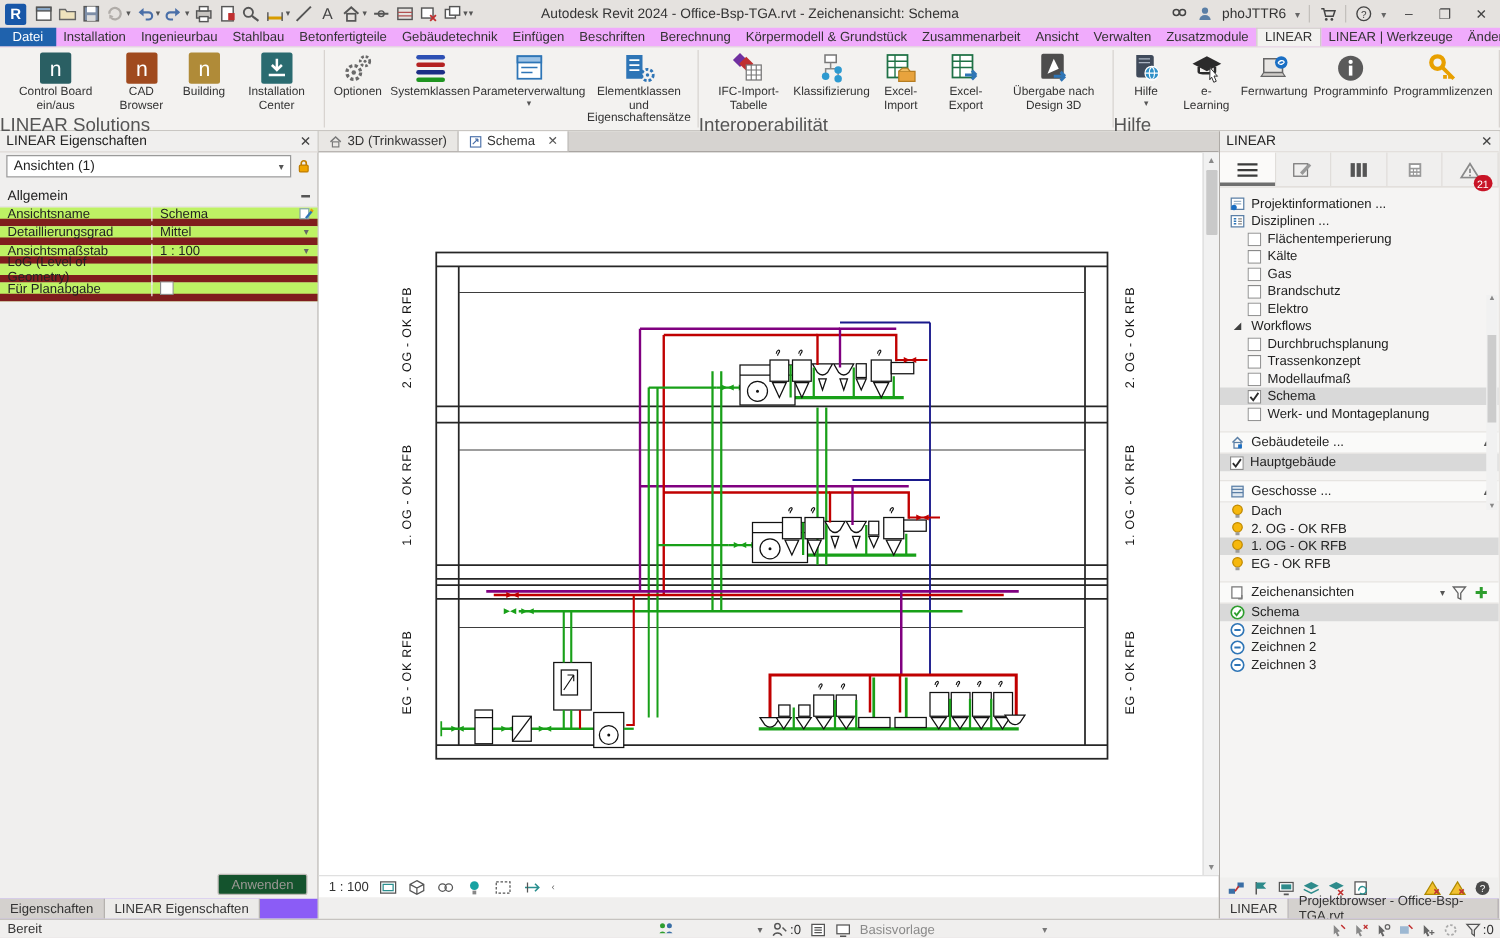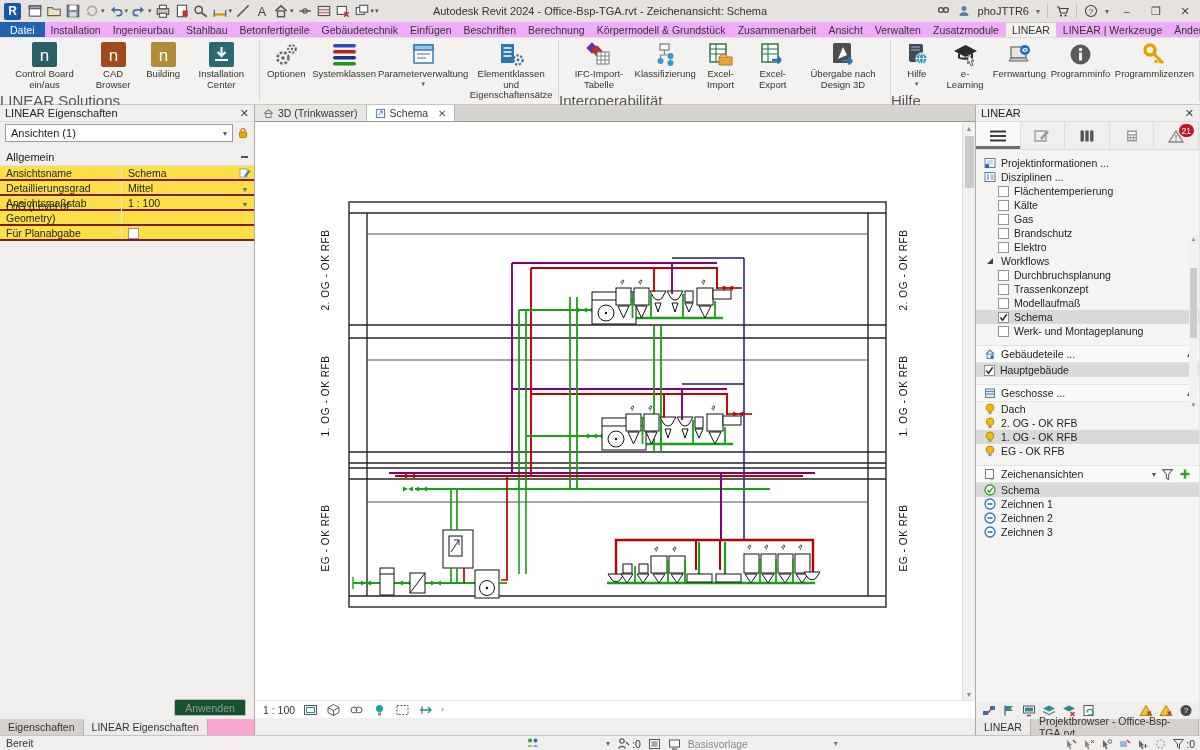--- a/index.html
+++ b/index.html
@@ -45,29 +45,29 @@
   .panel-head { height:17px; display:flex; align-items:center; padding:0 5px; background:#f0efee; border-bottom:1px solid #dedad6; font-size:11px; color:#222; }
   .panel-head .x { margin-left:auto; color:#444; font-size:11px; }
 
   
   .sel-row { display:flex; align-items:center; padding:2px 5px; gap:4px; }
   .sel-box { flex:1; height:18px; background:#fff; border:1px solid #9a9a9a; display:flex; align-items:center; padding:0 5px; }
   .sel-box .chv { margin-left:auto; font-size:8px; color:#555; }
   .sec-row { display:flex; align-items:center; height:17px; padding:0 6px; margin-top:4px; color:#222; }
   .sec-min { margin-left:auto; width:7px; height:2px; background:#555; }
   .pgrid { border-top:1px solid #e3e1de; }
-  .prow { display:flex; align-items:flex-end; height:15px; background:#fde047; border-bottom:2px solid #7f1d1d; font-size:10.5px; }
+  .prow { display:flex; align-items:center; height:15px; background:#bef264; border-bottom:6px solid #7f1d1d; font-size:10.5px; }
   .prow .pl { width:122px; padding-left:6px; color:#222; border-right:1px solid #eceae7; }
   .prow .pv { flex:1; padding-left:6px; color:#222; display:flex; align-items:center; }
   .prow .pr { width:18px; display:flex; align-items:center; justify-content:center; color:#666; font-size:8px; }
   .lp-fill { flex:1; }
   .apply-row { display:flex; justify-content:flex-end; padding:2px 8px 3px 0; }
   .apply-btn { width:72px; height:17px; background:#14532d; border:1px solid #bcb9b5; color:#9b9894; font-size:10.5px;
                display:flex; align-items:center; justify-content:center; border-radius:2px;margin-top:12px; }
-  .btabs { height:16px; background:#f9a8d4; display:flex; align-items:stretch; }
+  .btabs { height:16px; background:#8b5cf6; display:flex; align-items:stretch; }
   .btab { padding:0 8px; display:flex; align-items:center; font-size:10.5px; color:#333; background:#d4d1ce; border-right:1px solid #b5b2ae; }
   .btab.active { background:#ecebe9; }
 
   
   #doc-tabbar { height:17px; background:#d6d3d0; display:flex; align-items:stretch; border-bottom:1px solid #9a9792; }
   .dtab { display:flex; align-items:center; gap:4px; padding:0 8px; font-size:10.5px; background:#e9e7e4; border-right:1px solid #b5b2ae; color:#333; }
   .dtab.active { background:#fff; }
   .dtab .x { font-size:10px; color:#555; margin-left:6px; }
   #canvas-wrap { position:relative; height:578px; background:#fff; }
   #schematic { position:absolute; left:0; top:0; }
@@ -77,21 +77,21 @@
   #v-scroll .sa { height:12px; display:flex; align-items:center; }
   #v-scroll .sa.end { margin-top:auto; }
   #viewbar { height:18px; background:#fff; border-top:1px solid #e0e0e0; display:flex; align-items:center; gap:8px; padding:0 8px; font-size:10.5px; color:#333; }
   #viewbar .vi { width:15px; height:14px; }
   #center-fill { flex:1; background:#f0efee; }
 
   
   #rp-tabs { height:28px; display:flex; align-items:stretch; background:#f0efee; border-bottom:1px solid #dedad6; }
   .rptab { flex:1; display:flex; align-items:center; justify-content:center; border-right:1px solid #e0ddda; position:relative; }
   .rptab.active { background:#fbfaf9; box-shadow:inset 0 -3px 0 #6f6f6f; }
-  .badge { position:absolute; top:2px; right:4px; min-width:15px; height:13px; background:#c81426; color:#fff; border-radius:7px;
+  .badge { position:absolute; top:18px; right:4px; min-width:15px; height:13px; background:#c81426; color:#fff; border-radius:7px;
            font-size:8.5px; display:flex; align-items:center; justify-content:center; padding:0 3px; }
   #rp-content { flex:1; position:relative; padding-top:6px; overflow:hidden; }
   .rp-label { padding:4px 8px 6px 8px; color:#333; }
   .trow { height:14px; display:flex; align-items:center; gap:5px; padding-left:8px; font-size:10.5px; color:#222; }
   .trow.ind1 { padding-left:22px; }
   .trow.sel { background:#d9d9d9; }
   .shead { height:18px; display:flex; align-items:center; gap:5px; padding:0 8px; background:#fafaf9; border-top:1px solid #e6e4e1;
            border-bottom:1px solid #e6e4e1; margin-top:7px; font-size:10.5px; color:#222; }
   .shead .right { margin-left:auto; display:flex; align-items:center; gap:5px; color:#555; font-size:8px; }
   .ti { width:12px; height:12px; flex:0 0 auto; }

